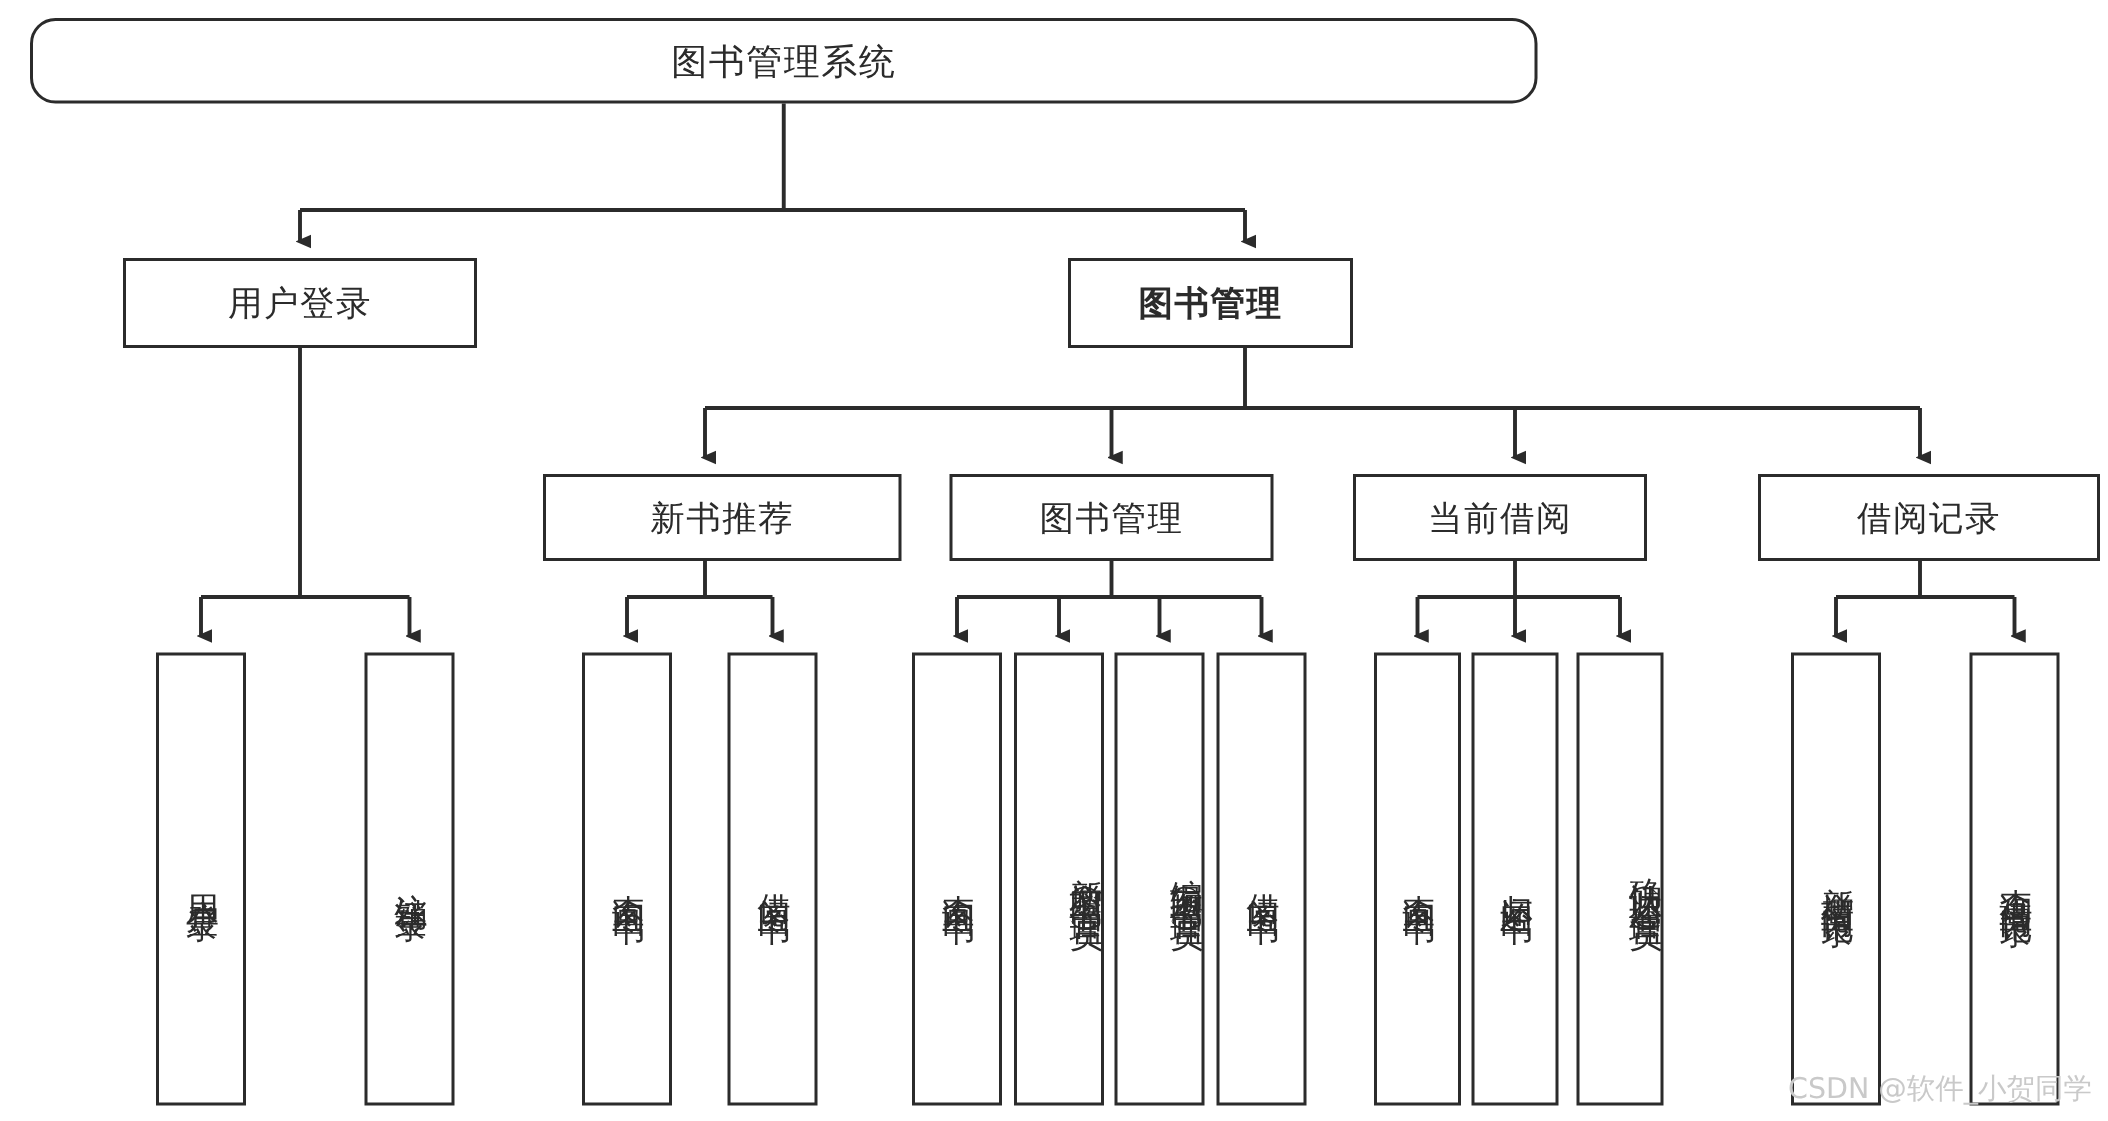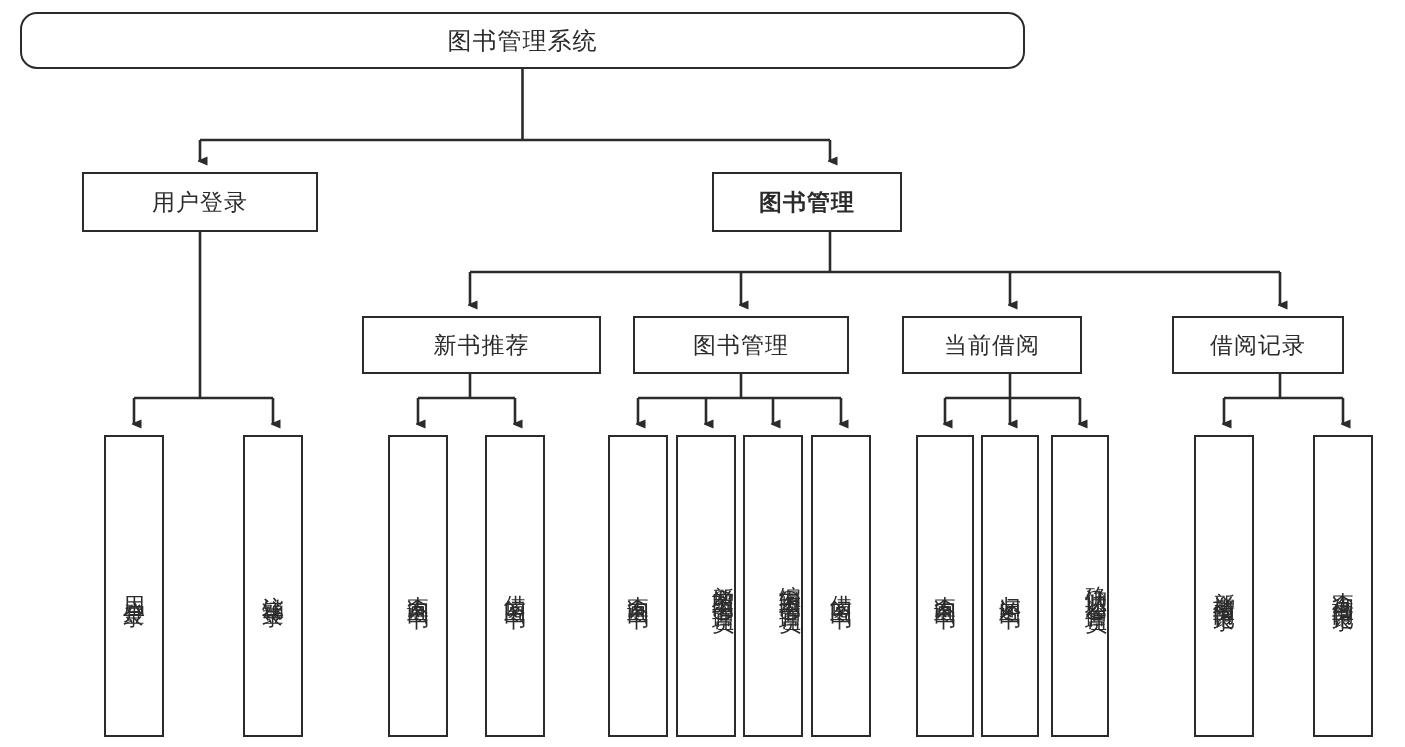--- a/index.html
+++ b/index.html
@@ -123,24 +123,24 @@
       </div>
       <div class="node horiz" style="left: 712px; top: 172px; width: 190px; height: 60px; font-weight: bold;">
         <span class="node-label">图书管理</span>
       </div>
       <div class="node horiz" style="left: 362px; top: 316px; width: 239px; height: 58px;">
         <span class="node-label">新书推荐</span>
       </div>
       <div class="node horiz" style="left: 633px; top: 316px; width: 216px; height: 58px;">
         <span class="node-label">图书管理</span>
       </div>
-      <div class="node horiz" style="left: 902px; top: 316px; width: 180px; height: 58px;">
+      <div class="node horiz" style="left: 902px; top: 316px; width: 196px; height: 58px;">
         <span class="node-label">当前借阅</span>
       </div>
-      <div class="node horiz" style="left: 1172px; top: 316px; width: 172px; height: 58px; text-align: center;">
+      <div class="node horiz" style="left: 1172px; top: 316px; width: 228px; height: 58px; text-align: center;">
         <span class="node-label">借阅记录</span>
       </div>
       <div class="node vert" style="left: 104px; top: 435px; width: 60px; height: 302px;">
         <span class="node-label">用户登录</span>
       </div>
       <div class="node vert" style="left: 243px; top: 435px; width: 60px; height: 302px;">
         <span class="node-label">注销登录</span>
       </div>
       <div class="node vert" style="left: 388px; top: 435px; width: 60px; height: 302px;">
         <span class="node-label">查询图书</span>
@@ -170,13 +170,14 @@
         <span class="node-label">确认归还（管理员）</span>
       </div>
       <div class="node vert" style="left: 1194px; top: 435px; width: 60px; height: 302px;">
         <span class="node-label">新增借阅记录</span>
       </div>
       <div class="node vert" style="left: 1313px; top: 435px; width: 60px; height: 302px;">
         <span class="node-label">查询借阅记录</span>
       </div>
     </div>
 
+  <div class="watermark" style="left: 1192px; top: 713px;">CSDN @软件_小贺同学</div>
 </div>
 
 </body></html>

